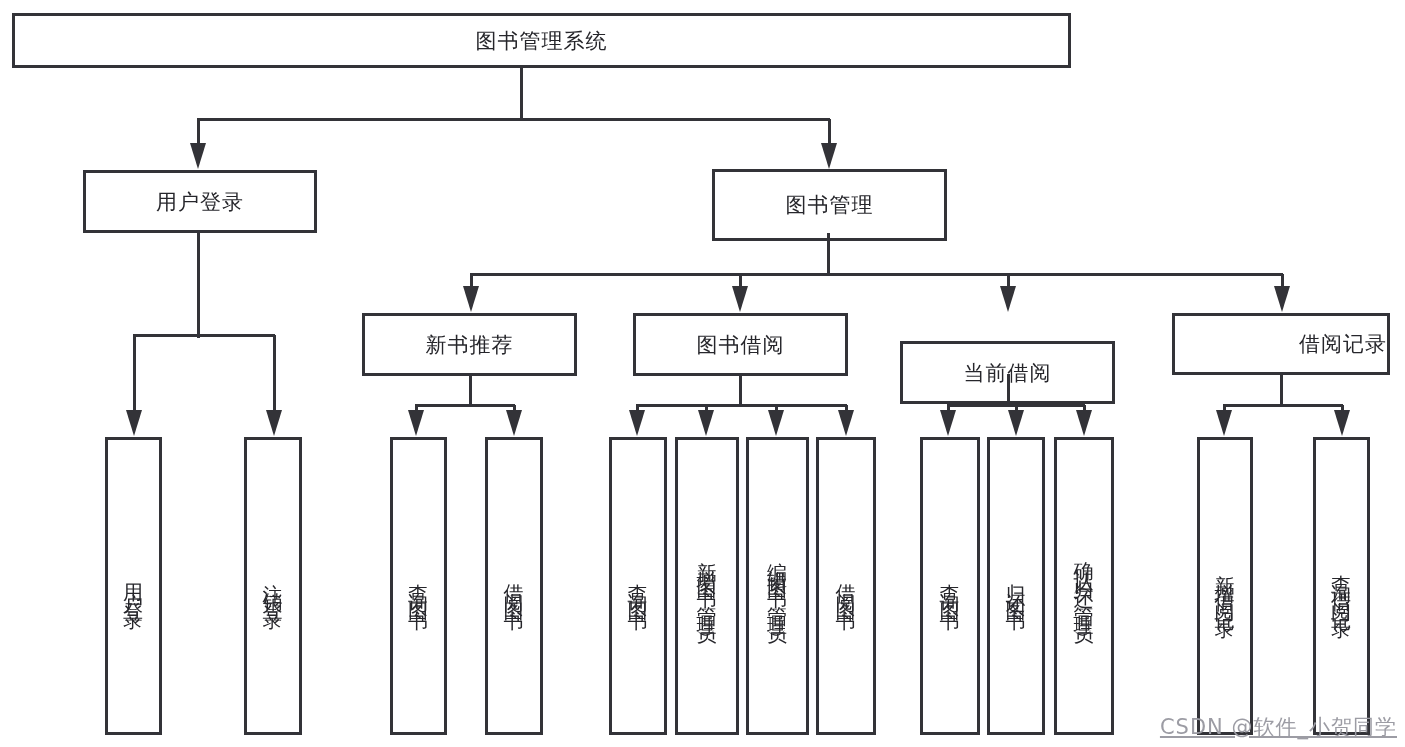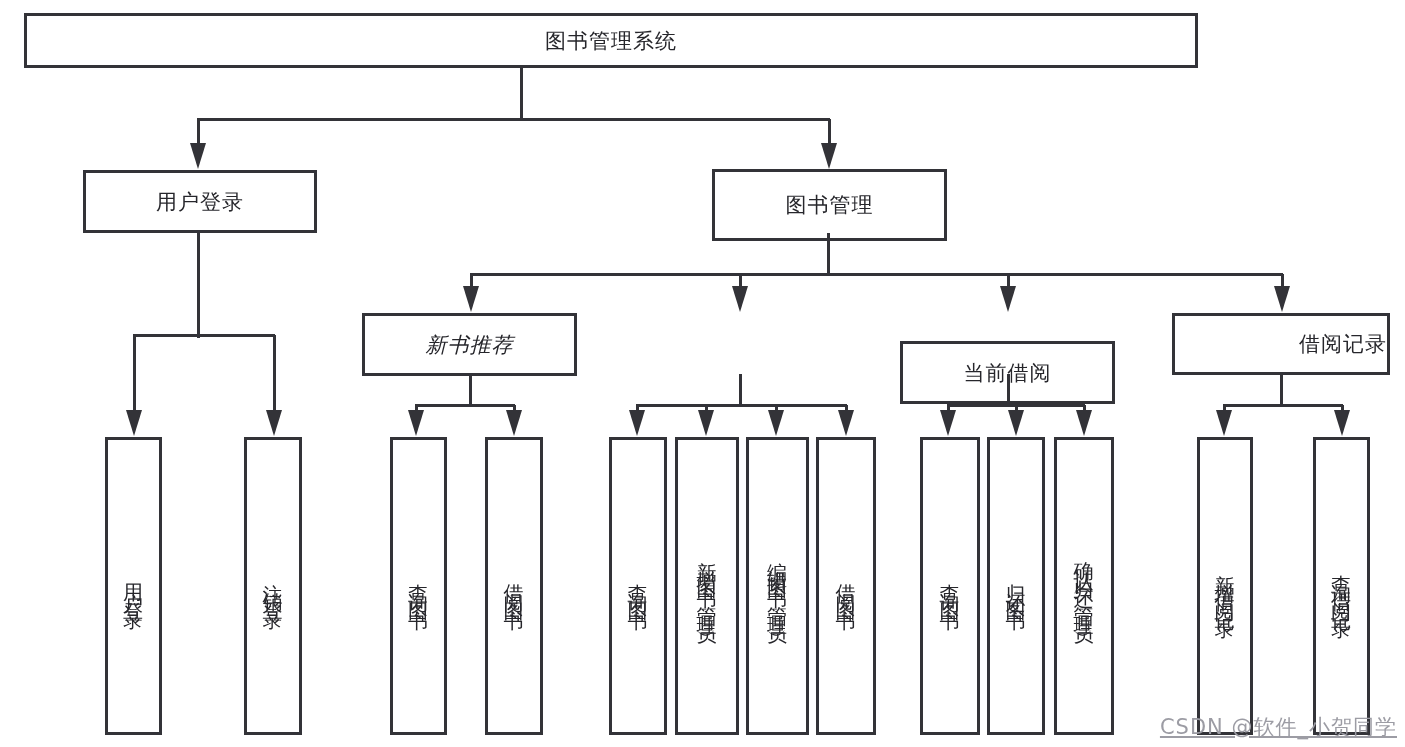--- a/index.html
+++ b/index.html
@@ -36,33 +36,36 @@
   .watermark{
     position:absolute;right:8px;bottom:6px;
     font-size:21px;color:#9c9ca4;letter-spacing:1px;white-space:nowrap;text-decoration:underline;
   }
 </style>
 </head>
 <body>
 
 <div class="stage">
 
-  <div class="box" style="left:24px;top:13px;width:1174px;height:55px;">
+  <div class="box" style="left:12px;top:13px;width:1059px;height:55px;">
     <span>图书管理系统</span>
   </div>
 
   <div class="box" style="left:83px;top:170px;width:234px;height:63px;">
     <span>用户登录</span>
   </div>
   <div class="box" style="left:712px;top:169px;width:235px;height:72px;">
     <span>图书管理</span>
   </div>
 
-  <div class="box" style="left:362px;top:313px;width:215px;height:63px;font-style:italic;">
+  <div class="box" style="left:362px;top:313px;width:215px;height:63px;">
     <span>新书推荐</span>
+  </div>
+  <div class="box" style="left:633px;top:313px;width:215px;height:63px;">
+    <span>图书借阅</span>
   </div>
   <div class="box" style="left:900px;top:313px;width:215px;height:63px;margin-top:28px;">
     <span>当前借阅</span>
   </div>
   <div class="box" style="left:1172px;top:313px;width:218px;height:62px;justify-content:flex-end;">
     <span>借阅记录</span>
   </div>
 
   <div class="leaf" style="left:105px;width:57px;">
     <span>用户登录</span>

